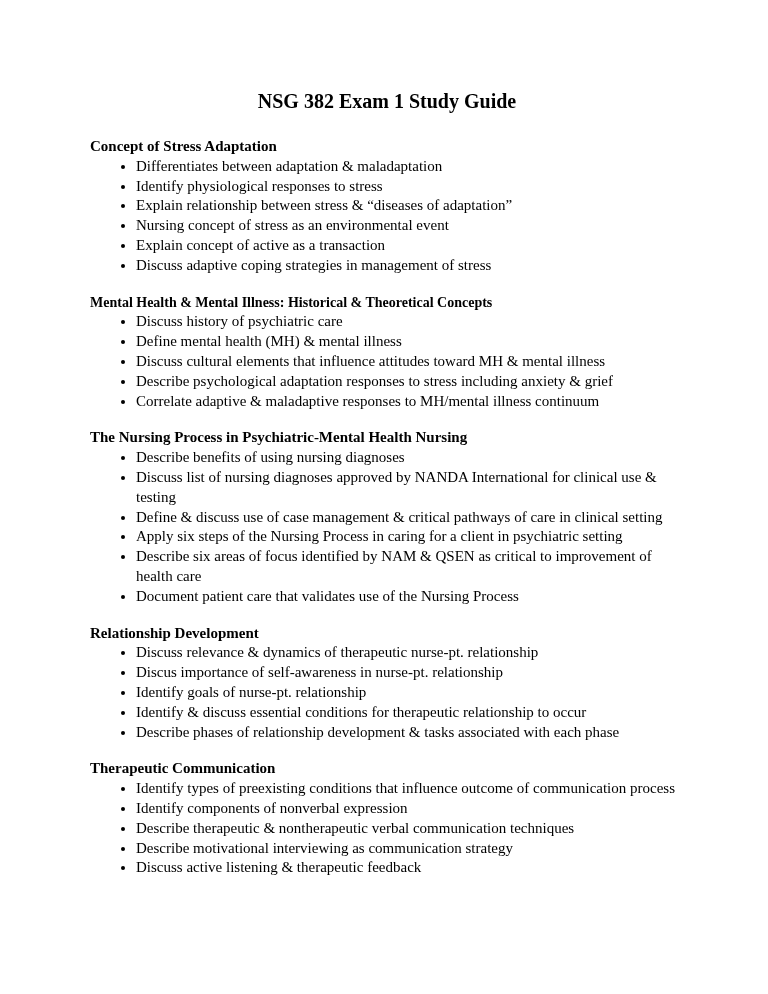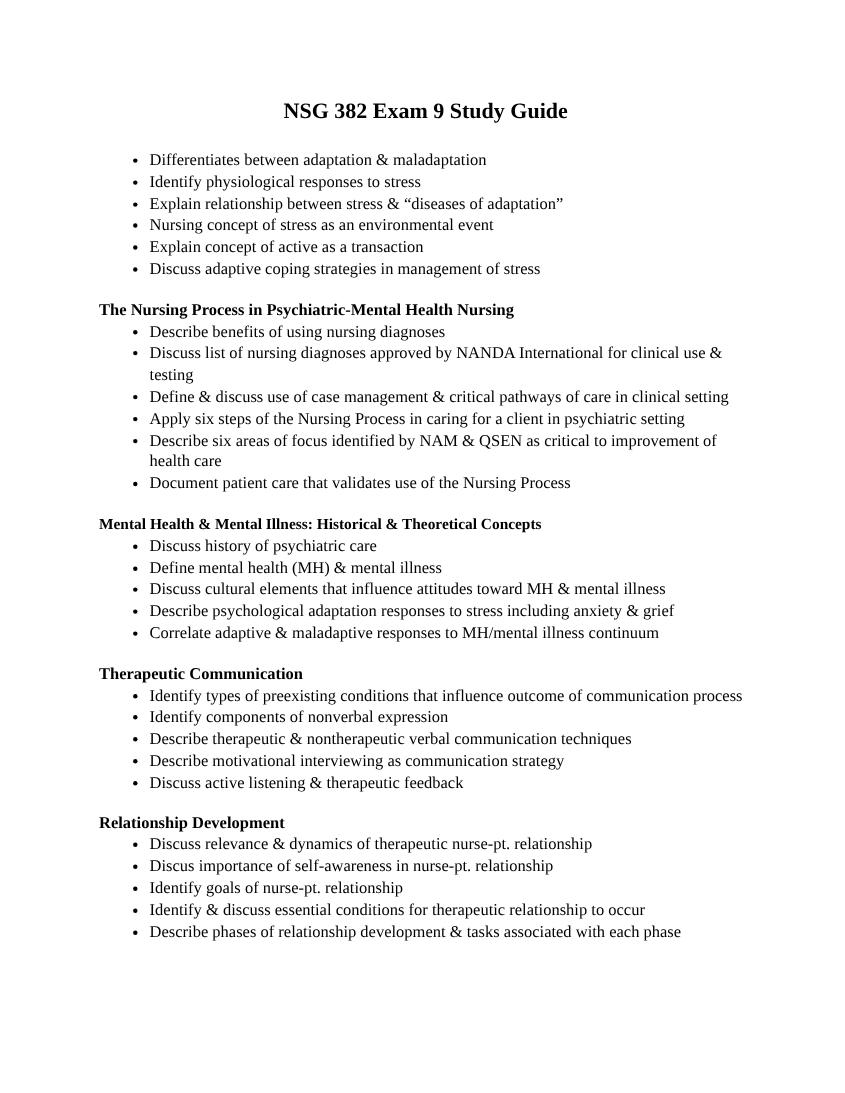--- a/index.html
+++ b/index.html
@@ -53,72 +53,73 @@
     margin: 0;
     padding: 0;
   }
 </style>
 </head>
 <body>
 
 <div class="page">
   <div class="content">
 
-    <h1 class="doc-title">NSG 382 Exam 9 Study Guide</h1>
+    <h1 class="doc-title">NSG 382 Exam 1 Study Guide</h1>
 
     <div class="section">
+      <h2 class="section-heading">Concept of Stress Adaptation</h2>
       <ul class="bullets">
         <li>Differentiates between adaptation &amp; maladaptation</li>
         <li>Identify physiological responses to stress</li>
         <li>Explain relationship between stress &amp; “diseases of adaptation”</li>
         <li>Nursing concept of stress as an environmental event</li>
         <li>Explain concept of active as a transaction</li>
         <li>Discuss adaptive coping strategies in management of stress</li>
+      </ul>
+    </div>
+
+    <div class="section">
+      <h2 class="section-heading small">Mental Health &amp; Mental Illness: Historical &amp; Theoretical Concepts</h2>
+      <ul class="bullets">
+        <li>Discuss history of psychiatric care</li>
+        <li>Define mental health (MH) &amp; mental illness</li>
+        <li>Discuss cultural elements that influence attitudes toward MH &amp; mental illness</li>
+        <li>Describe psychological adaptation responses to stress including anxiety &amp; grief</li>
+        <li>Correlate adaptive &amp; maladaptive responses to MH/mental illness continuum</li>
       </ul>
     </div>
 
     <div class="section">
       <h2 class="section-heading">The Nursing Process in Psychiatric-Mental Health Nursing</h2>
       <ul class="bullets">
         <li>Describe benefits of using nursing diagnoses</li>
         <li>Discuss list of nursing diagnoses approved by NANDA International for clinical use &amp; testing</li>
         <li>Define &amp; discuss use of case management &amp; critical pathways of care in clinical setting</li>
         <li>Apply six steps of the Nursing Process in caring for a client in psychiatric setting</li>
         <li>Describe six areas of focus identified by NAM &amp; QSEN as critical to improvement of health care</li>
         <li>Document patient care that validates use of the Nursing Process</li>
       </ul>
     </div>
 
     <div class="section">
-      <h2 class="section-heading small">Mental Health &amp; Mental Illness: Historical &amp; Theoretical Concepts</h2>
+      <h2 class="section-heading">Relationship Development</h2>
       <ul class="bullets">
-        <li>Discuss history of psychiatric care</li>
-        <li>Define mental health (MH) &amp; mental illness</li>
-        <li>Discuss cultural elements that influence attitudes toward MH &amp; mental illness</li>
-        <li>Describe psychological adaptation responses to stress including anxiety &amp; grief</li>
-        <li>Correlate adaptive &amp; maladaptive responses to MH/mental illness continuum</li>
+        <li>Discuss relevance &amp; dynamics of therapeutic nurse-pt. relationship</li>
+        <li>Discus importance of self-awareness in nurse-pt. relationship</li>
+        <li>Identify goals of nurse-pt. relationship</li>
+        <li>Identify &amp; discuss essential conditions for therapeutic relationship to occur</li>
+        <li>Describe phases of relationship development &amp; tasks associated with each phase</li>
       </ul>
     </div>
 
     <div class="section">
       <h2 class="section-heading">Therapeutic Communication</h2>
       <ul class="bullets">
         <li>Identify types of preexisting conditions that influence outcome of communication process</li>
         <li>Identify components of nonverbal expression</li>
         <li>Describe therapeutic &amp; nontherapeutic verbal communication techniques</li>
         <li>Describe motivational interviewing as communication strategy</li>
         <li>Discuss active listening &amp; therapeutic feedback</li>
       </ul>
     </div>
 
-    <div class="section">
-      <h2 class="section-heading">Relationship Development</h2>
-      <ul class="bullets">
-        <li>Discuss relevance &amp; dynamics of therapeutic nurse-pt. relationship</li>
-        <li>Discus importance of self-awareness in nurse-pt. relationship</li>
-        <li>Identify goals of nurse-pt. relationship</li>
-        <li>Identify &amp; discuss essential conditions for therapeutic relationship to occur</li>
-        <li>Describe phases of relationship development &amp; tasks associated with each phase</li>
-      </ul>
-    </div>
-
   </div>
 </div>
 
 </body></html>

